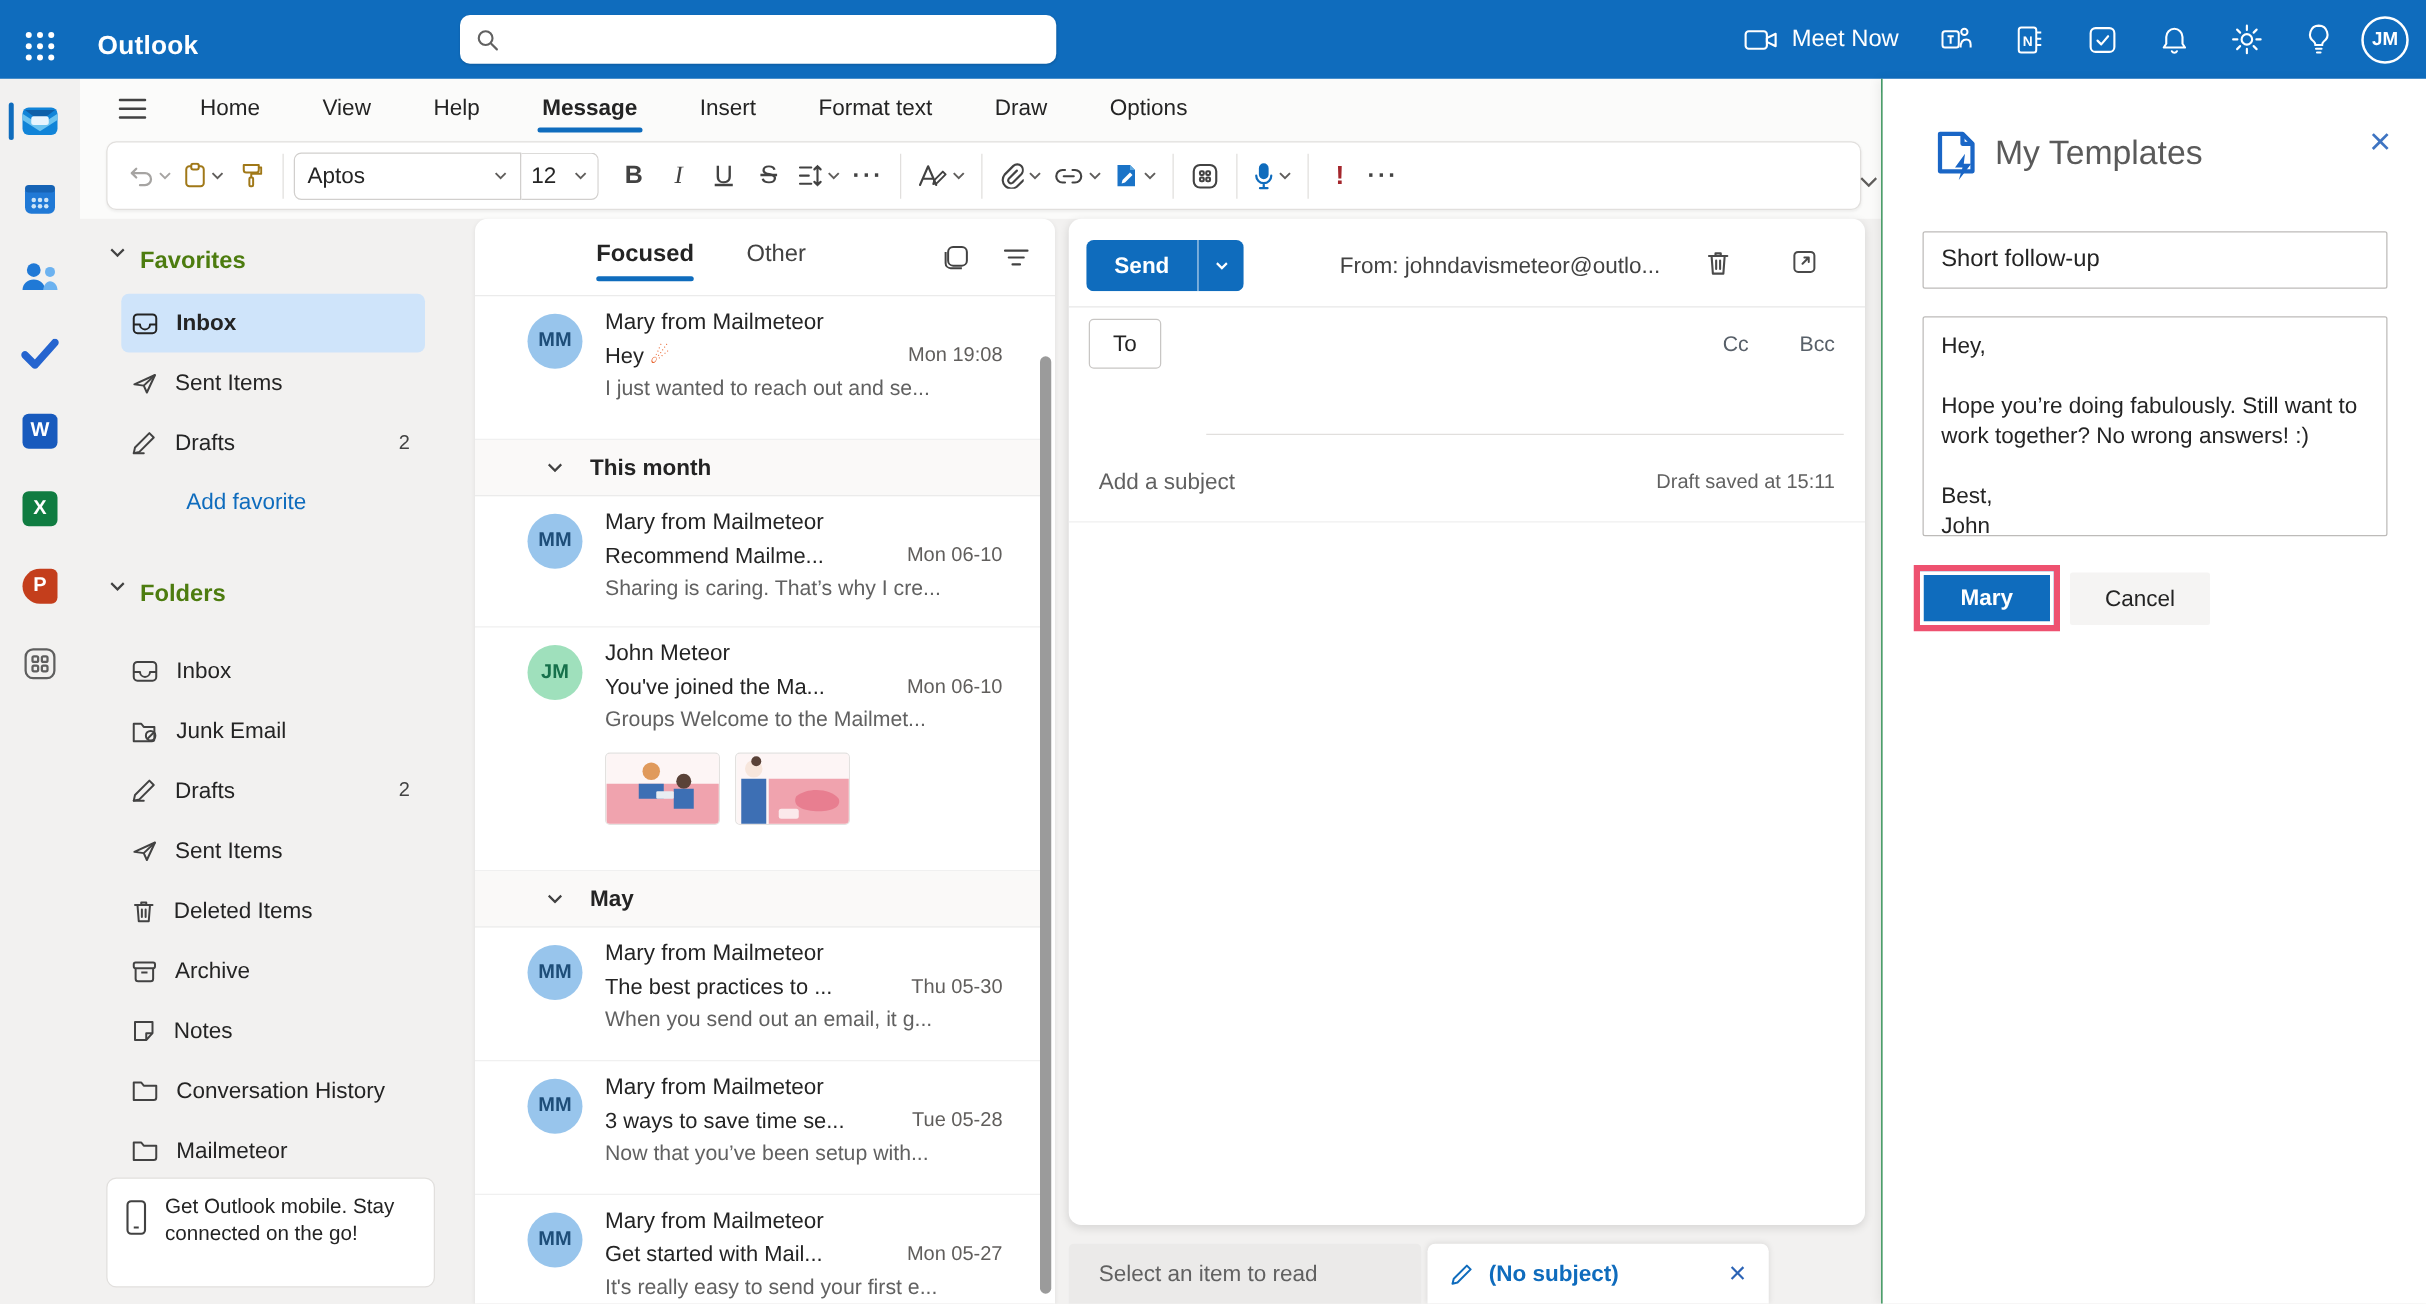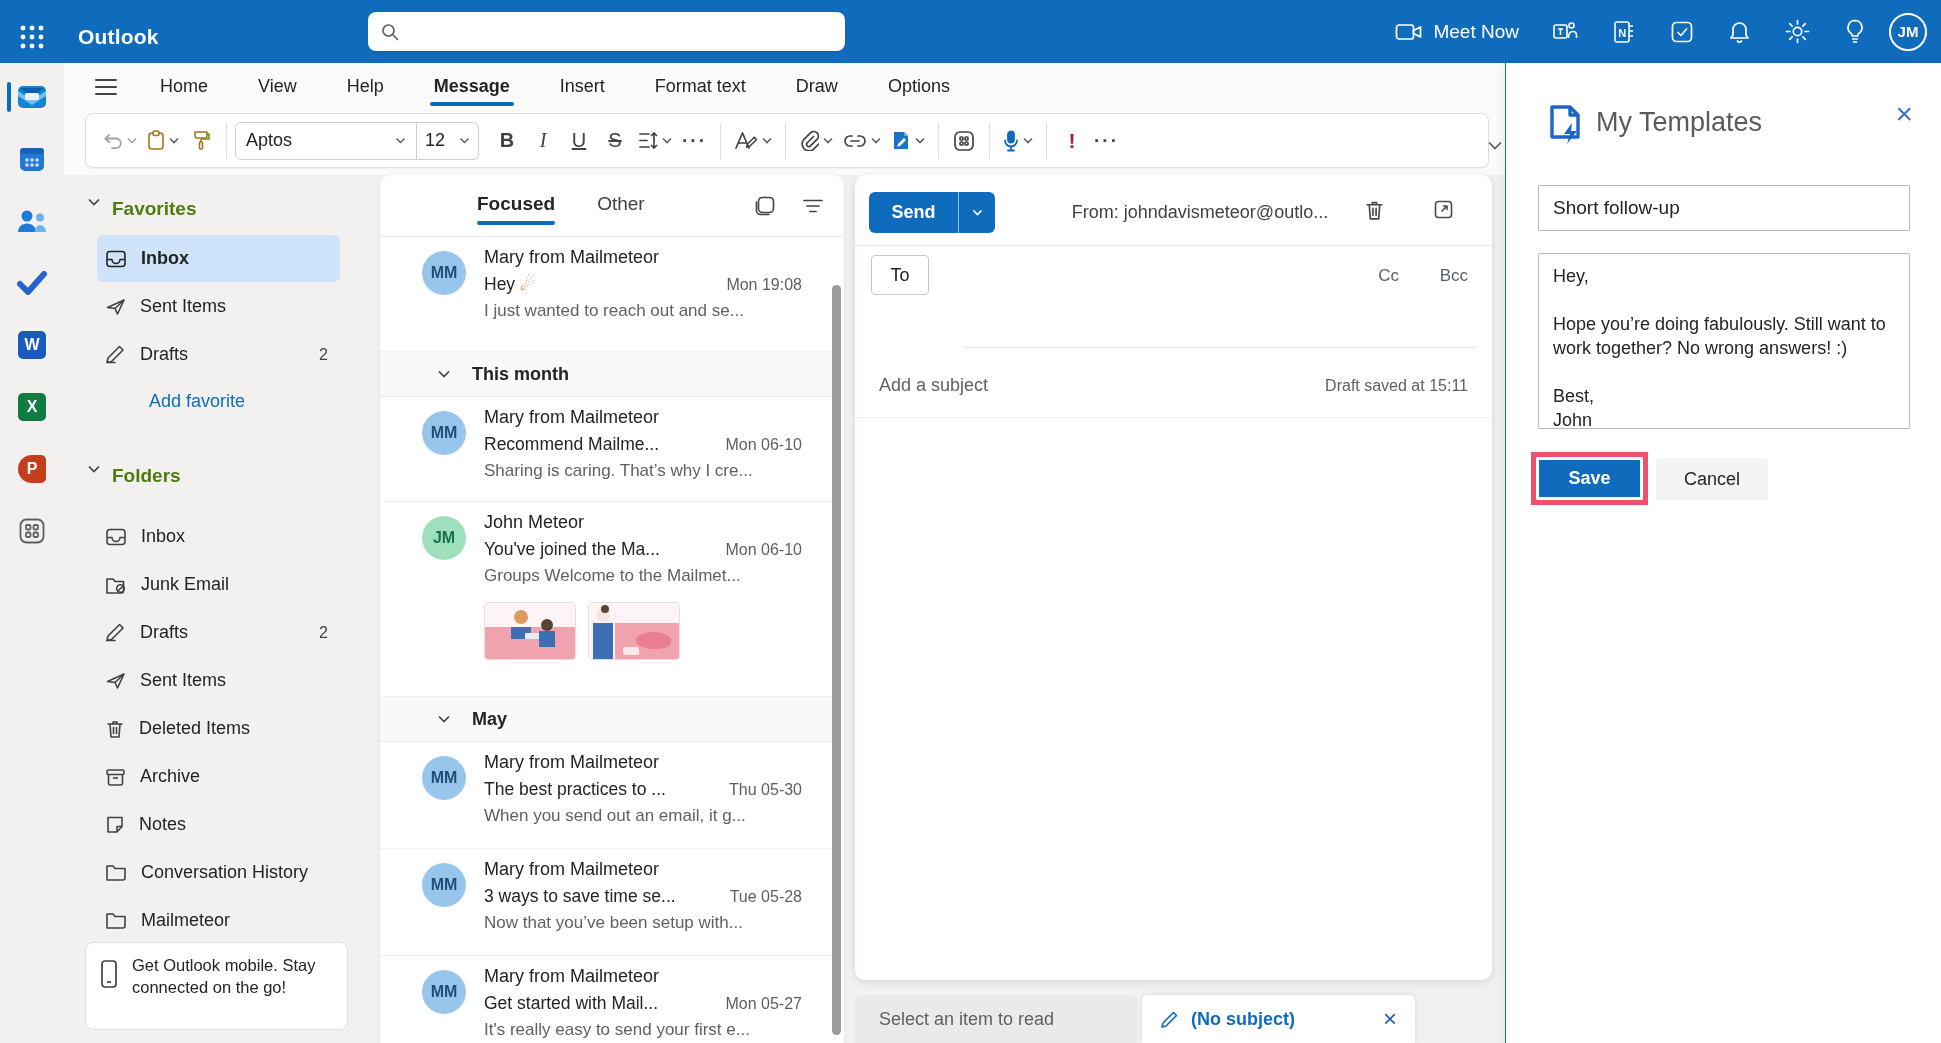--- a/index.html
+++ b/index.html
@@ -695,16 +695,16 @@
 
   <div class="tpl-name">Short follow-up</div>
   <div class="tpl-body">Hey,
 
 Hope you’re doing fabulously. Still want to work together? No wrong answers! :)
 
 Best,
 John</div>
 
   <div class="save-hl">
-    <div class="save-btn">Save</div>
+    <div class="save-btn">Mary</div>
   </div>
   <div class="cancel-btn">Cancel</div>
 </div>
 
 </body></html>

